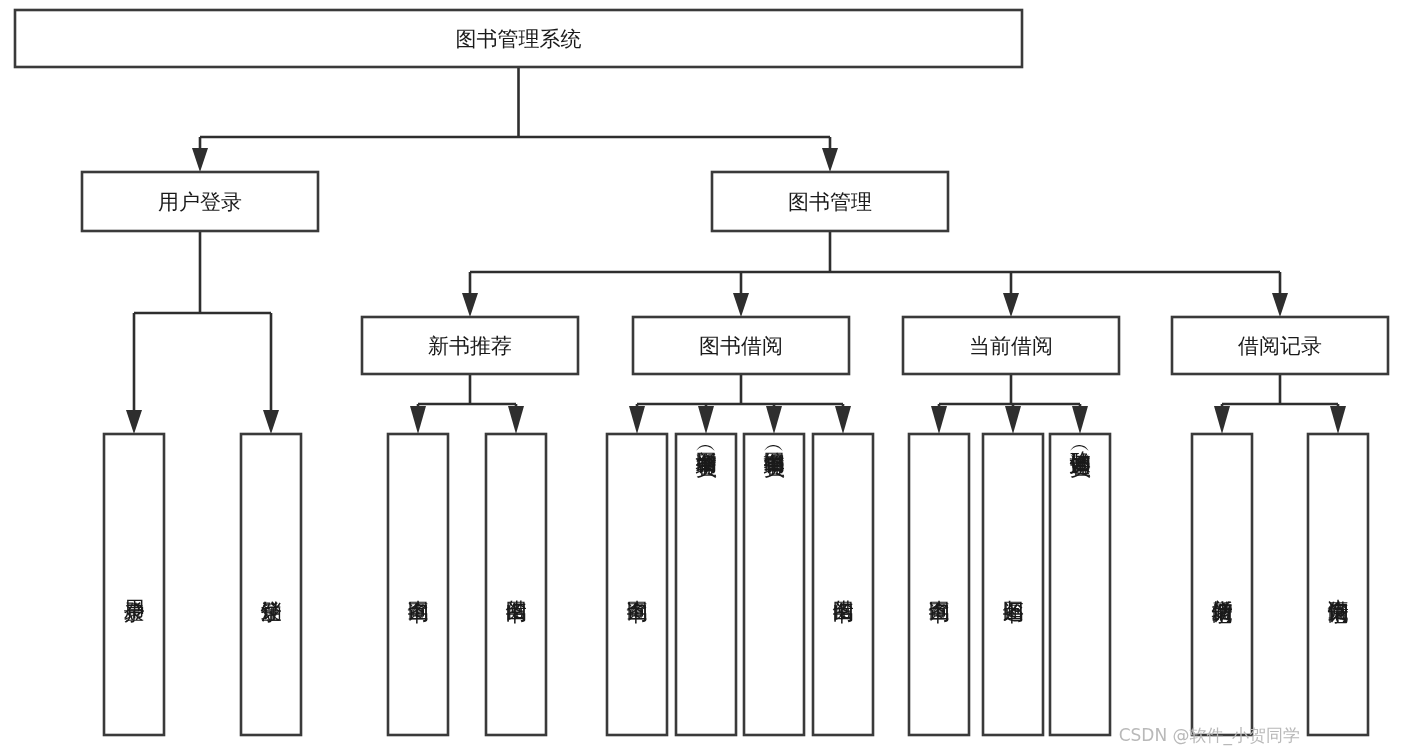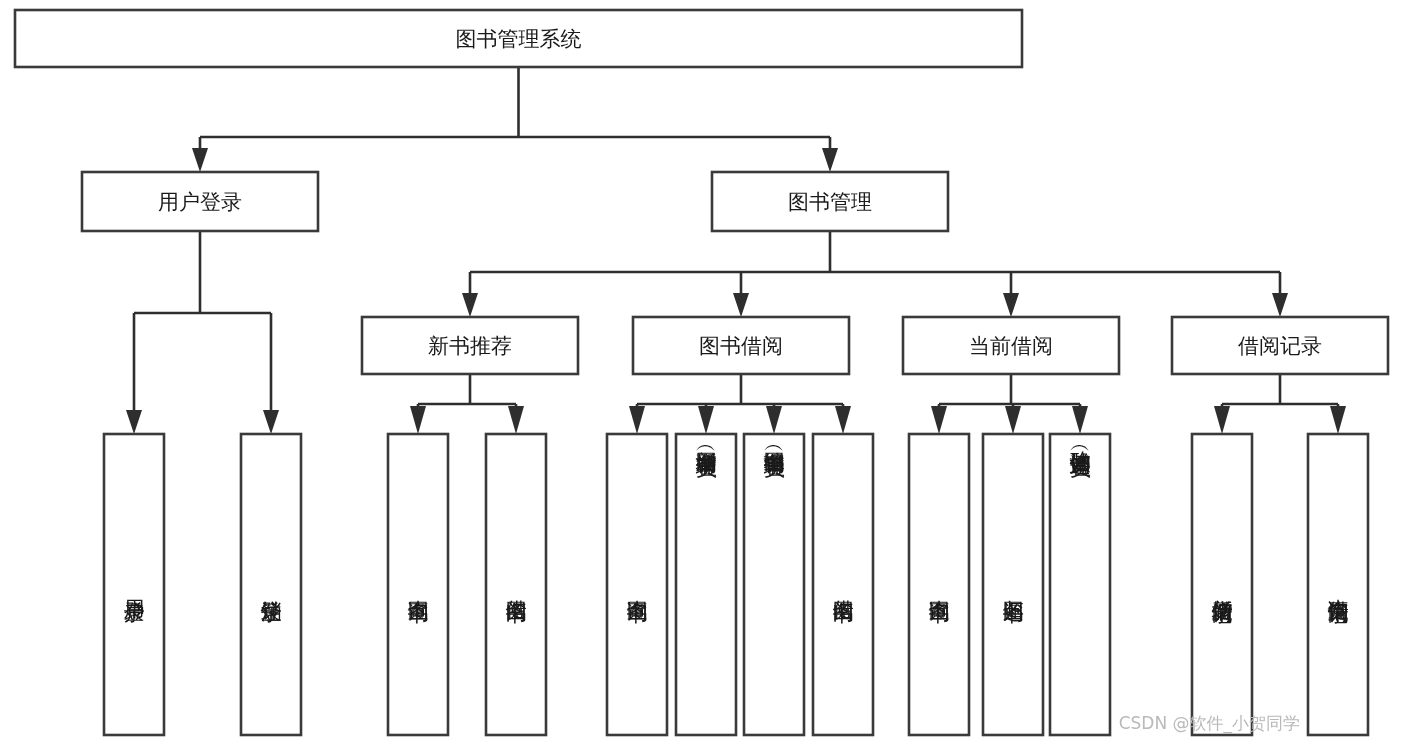--- a/index.html
+++ b/index.html
@@ -67,21 +67,21 @@
     font-size: 21px;
     color: #1a1a1a;
     line-height: 1.08;
     letter-spacing: 1px;
     white-space: nowrap;
     text-align: center;
   }
   .watermark {
     position: absolute;
     right: 8px;
-    bottom: 12px;
+    bottom: 0;
     font-family: "DejaVu Sans", "Liberation Sans", sans-serif;
     font-size: 17px;
     color: #b9b9b9;
     white-space: nowrap;
     user-select: none;
   }
 </style>
 </head>
 <body>
 

